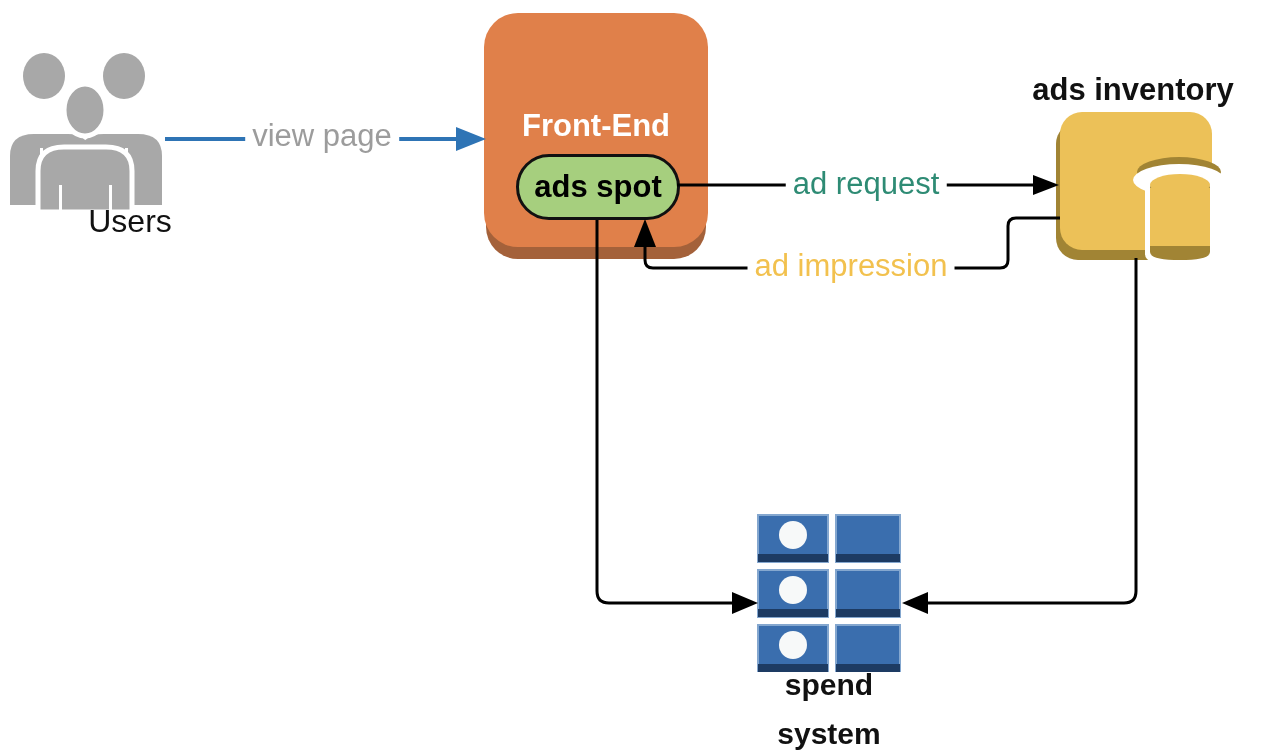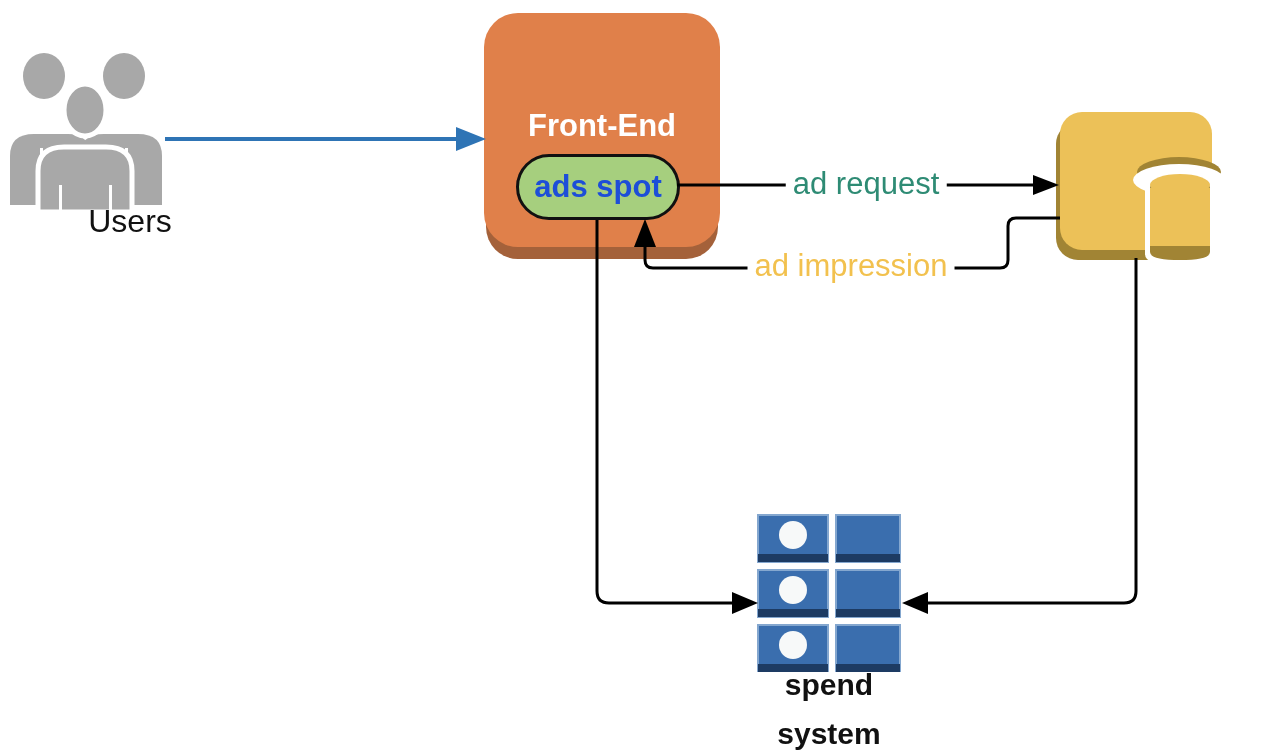--- a/index.html
+++ b/index.html
@@ -7,31 +7,30 @@
     position:relative;width:1264px;height:752px;background:#fff;overflow:hidden;
     font-family:"Liberation Sans",sans-serif;color:#111;
   }
   .abs{position:absolute;}
   .center{transform:translate(-50%,-50%);}
   
   #front-end-node{
     left:484px;top:13px;width:224px;height:234px;border-radius:34px;
     background:var(--front-end-fill,#E0804A);
     box-shadow:0 14px 0 -2px var(--front-end-shadow,#A4613A);
-    padding-left:12px;
   }
   #front-end-title{
     position:absolute;top:96px;left:0;width:100%;text-align:center;
     color:#fff;font-size:31px;font-weight:bold;line-height:34px;
   }
   #ads-spot-pill{
     position:absolute;left:32px;top:141px;width:158px;height:60px;
     background:var(--ads-spot-fill,#A6CF7E);border:3px solid #111;border-radius:33px;
     display:flex;align-items:center;justify-content:center;
-    font-size:31px;font-weight:bold;color:#1d4ed8;
+    font-size:31px;font-weight:bold;color:#000000;
   }
   
   .edge-label{
     background:#fff;padding:0 7px;font-size:31px;line-height:36px;white-space:nowrap;
   }
   #label-view-page{left:322px;top:136px;color:var(--gray-label,#9C9C9C);}
   #label-ad-request{left:866px;top:184px;color:var(--teal,#2E8B74);text-align:right;}
   #label-ad-insertion{left:851px;top:266px;color:var(--gold,#F2C14E);}
   #label-log-impression{left:598px;top:404px;color:var(--teal,#2E8B74);}
   #label-get-spend{left:1133px;top:424px;color:var(--gold,#F2C14E);}
@@ -144,24 +143,26 @@
     </g>
 
     <g>
       <path d="M1136,258 V591 Q1136,603 1124,603 H926" fill="none" style="stroke:var(--line-black,#000)" stroke-width="3"></path>
       <polygon points="902,603 928,592 928,614" style="fill:var(--line-black,#000)"></polygon>
     </g>
   </svg>
 
   <div id="users-label" class="center node-title">Users</div>
 
+  <div id="ads-inventory-title" class="center node-title">ads inventory</div>
 
   <div id="spend-label-1" class="center node-title">spend</div>
   <div id="spend-label-2" class="center node-title">system</div>
 
+  <div id="label-view-page" class="center edge-label">view page</div>
 
   <div id="label-ad-request" class="center edge-label">ad request</div>
 
   <div id="label-ad-insertion" class="center edge-label">ad impression</div>
 
 
 
 </div>
 
 </body></html>

